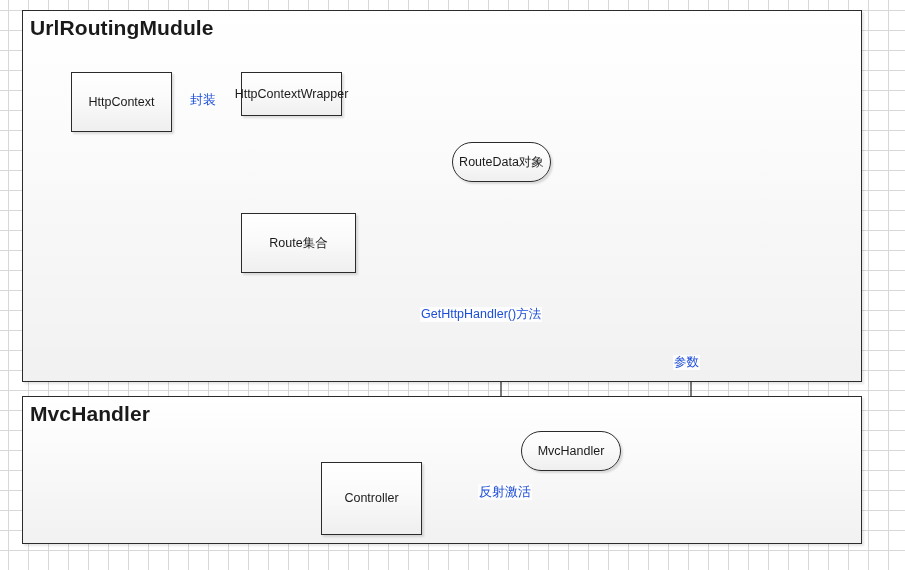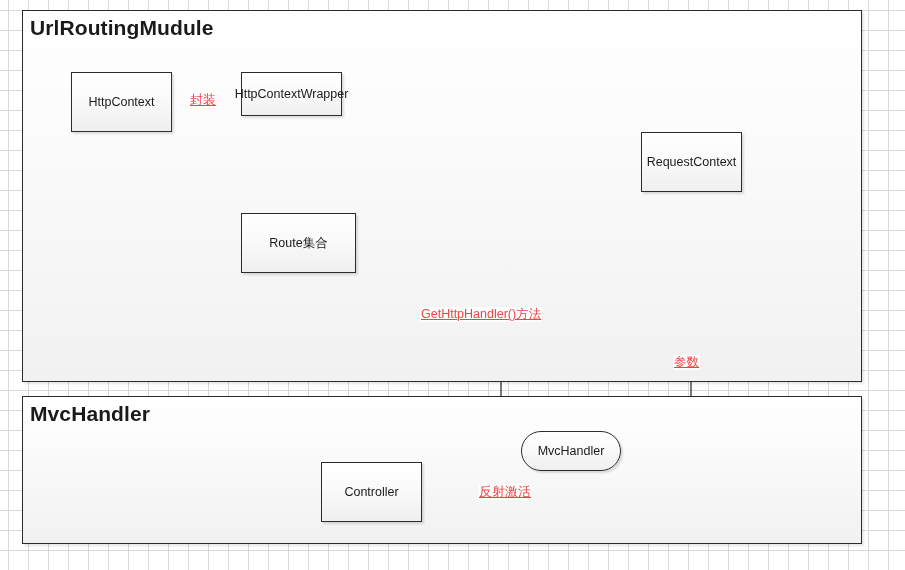--- a/index.html
+++ b/index.html
@@ -59,26 +59,25 @@
     font-size: 12.5px;
     line-height: 1.35;
     padding: 0 4px;
   }
   .node.rounded {
     border-radius: 21px;
   }
   .edge-label {
     position: absolute;
     background: #fdfdfd;
-    color: #ef4444;
+    color: #1d4ed8;
     font-size: 12.5px;
     white-space: nowrap;
     padding: 0 1px;
     line-height: 1.2;
-    text-decoration: underline;
   }
   .edge-label.big {
     font-size: 13px;
   }
 </style>
 </head>
 <body>
 
 <div id="canvas">
 
@@ -119,30 +118,30 @@
   </div>
 
   <div class="node" style="left:241px; top:72px; width:101px; height:44px;">
     <span>HttpContextWrapper</span>
   </div>
 
   <div class="node" style="left:241px; top:213px; width:115px; height:60px;">
     <span>Route集合</span>
   </div>
 
+  <div class="node rounded" style="left:452px; top:142px; width:99px; height:40px;">
+    <span>RouteData对象</span>
+  </div>
 
-  <div class="node" style="left:641px; top:132px; width:101px; height:60px;">
-    <span>RequestContext</span>
-  </div>
 
   <div class="node rounded" style="left:521px; top:431px; width:100px; height:40px;">
     <span>MvcHandler</span>
   </div>
 
-  <div class="node" style="left:321px; top:462px; width:101px; height:60px;">
+  <div class="node" style="left:321px; top:462px; width:101px; height:73px;">
     <span>Controller</span>
   </div>
 
 
   <div class="edge-label big" style="left:189px; top:92px;">封装</div>
 
   <div class="edge-label" style="left:420px; top:307px;">GetHttpHandler()方法</div>
 
   <div class="edge-label" style="left:673px; top:355px;">参数</div>
 

